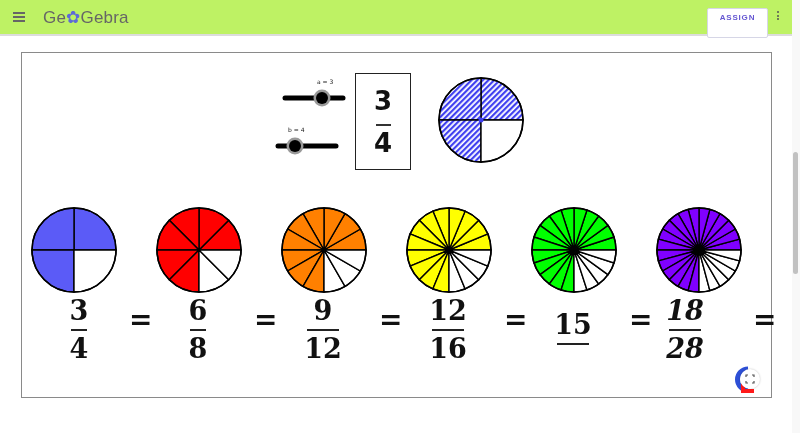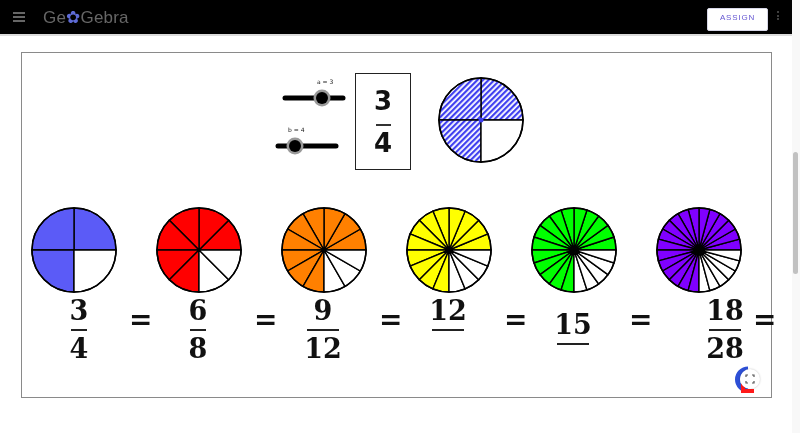--- a/index.html
+++ b/index.html
@@ -1,22 +1,22 @@
 <!DOCTYPE html>
 <html><head>
 <meta charset="utf-8">
 <style>
   * { box-sizing: border-box; margin: 0; padding: 0; }
   html, body { width: 800px; height: 433px; overflow: hidden; background: #ffffff; font-family: "Liberation Sans", sans-serif; }
-  .header { position: absolute; left: 0; top: 0; width: 792px; height: 36px; background: #000000; border-bottom: 2px solid #dcdcdc; }
+  .header { position: absolute; left: 0; top: 0; width: 792px; height: 36px; background: #bef264; border-bottom: 2px solid #dcdcdc; }
   .menu-icon { position: absolute; left: 13px; top: 12px; width: 12px; height: 10px; cursor: pointer; }
   .menu-icon span { display: block; height: 1.5px; background: #666; margin-bottom: 2.5px; }
   .logo { position: absolute; left: 43px; top: 7px; font-size: 17px; color: #666; letter-spacing: 0.2px; }
   .logo .o { color: #5e6bd6; }
-  .assign-btn { position: absolute; left: 707px; top: 8px; width: 61px; height: 23px; border: 1px solid #d6d6e6; border-radius: 2px; background: #fff; color: #6557d2; font-size: 8px; font-weight: normal; letter-spacing: 0.8px; text-align: center; line-height: 17px; cursor: pointer; }
+  .assign-btn { position: absolute; left: 707px; top: 8px; width: 61px; height: 30px; border: 1px solid #d6d6e6; border-radius: 2px; background: #fff; color: #6557d2; font-size: 8px; font-weight: bold; letter-spacing: 0.8px; text-align: center; line-height: 17px; cursor: pointer; }
   .kebab { position: absolute; left: 775px; top: 11px; width: 6px; height: 14px; cursor: pointer; }
   .kebab i { display: block; width: 2px; height: 2px; background: #555; border-radius: 50%; margin: 0 auto 1.5px; }
   .scrollbar-track { position: absolute; left: 792px; top: 0; width: 8px; height: 433px; background: #f8f8f8; }
   .scrollbar-thumb { position: absolute; left: 793px; top: 152px; width: 5px; height: 122px; background: #c1c1c1; border-radius: 3px; }
   .applet { position: absolute; left: 21px; top: 52px; width: 751px; height: 346px; border: 1px solid #8a8a8a; background: #fff; }
   svg { position: absolute; left: 0; top: 0; }
   .frac { position: absolute; text-align: center; font-family: "DejaVu Serif", serif; font-weight: bold; color: #111; }
   .frac .num, .frac .den { display: block; font-size: 27px; line-height: 30px; }
   .frac .bar { display: block; height: 1.5px; background: #222; margin: 3px auto 3px; }
   .eq { position: absolute; font-family: "DejaVu Sans", sans-serif; font-weight: bold; font-size: 28px; color: #111; }
@@ -196,30 +196,31 @@
   <div class="frac" style="left:276px; top:243px; width:50px;">
     <span class="num">9</span>
     <span class="bar" style="width:32px;"></span>
     <span class="den">12</span>
   </div>
   <div class="eq" style="left:357px; top:250px;">=</div>
 
   <div class="frac" style="left:401px; top:243px; width:50px;">
     <span class="num">12</span>
     <span class="bar" style="width:32px;"></span>
+    <span class="den">16</span>
   </div>
   <div class="eq" style="left:482px; top:250px;">=</div>
 
   <div class="frac" style="left:526px; top:257px; width:50px;">
     <span class="num">15</span>
     <span class="bar" style="width:32px;"></span>
   </div>
   <div class="eq" style="left:607px; top:250px;">=</div>
 
-  <div class="frac" style="left:678px; top:243px; width:50px;">
+  <div class="frac" style="left:638px; top:243px; width:50px;font-style:italic;">
     <span class="num">18</span>
     <span class="bar" style="width:32px;"></span>
     <span class="den">28</span>
   </div>
   <div class="eq" style="left:731px; top:250px;">=</div>
 
   <svg width="30" height="30" style="left:712px; top:310px;">
     <path d="M14 6 A10 10 0 1 0 14 27" fill="none" stroke="#2d4fd6" stroke-width="5"></path>
     <path d="M9 18 L9 28 L20 28" fill="none" stroke="#ff1a1a" stroke-width="4"></path>
   </svg>

